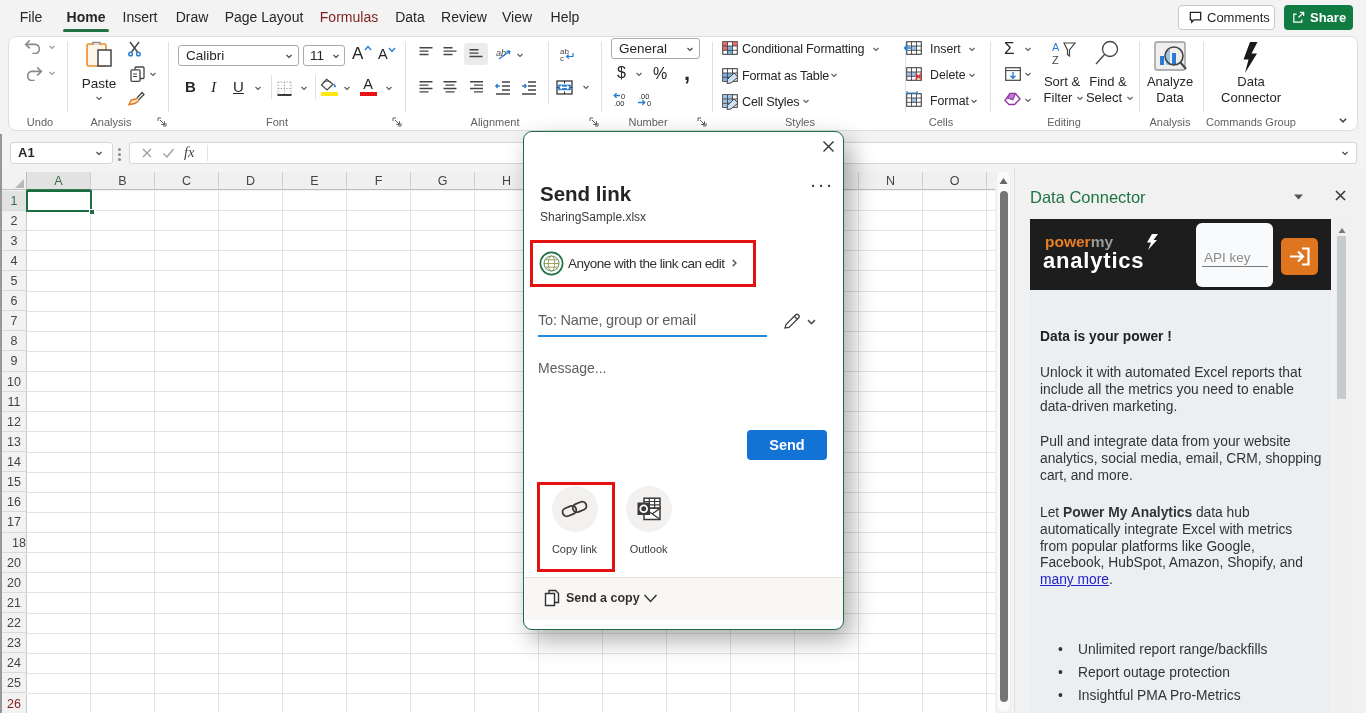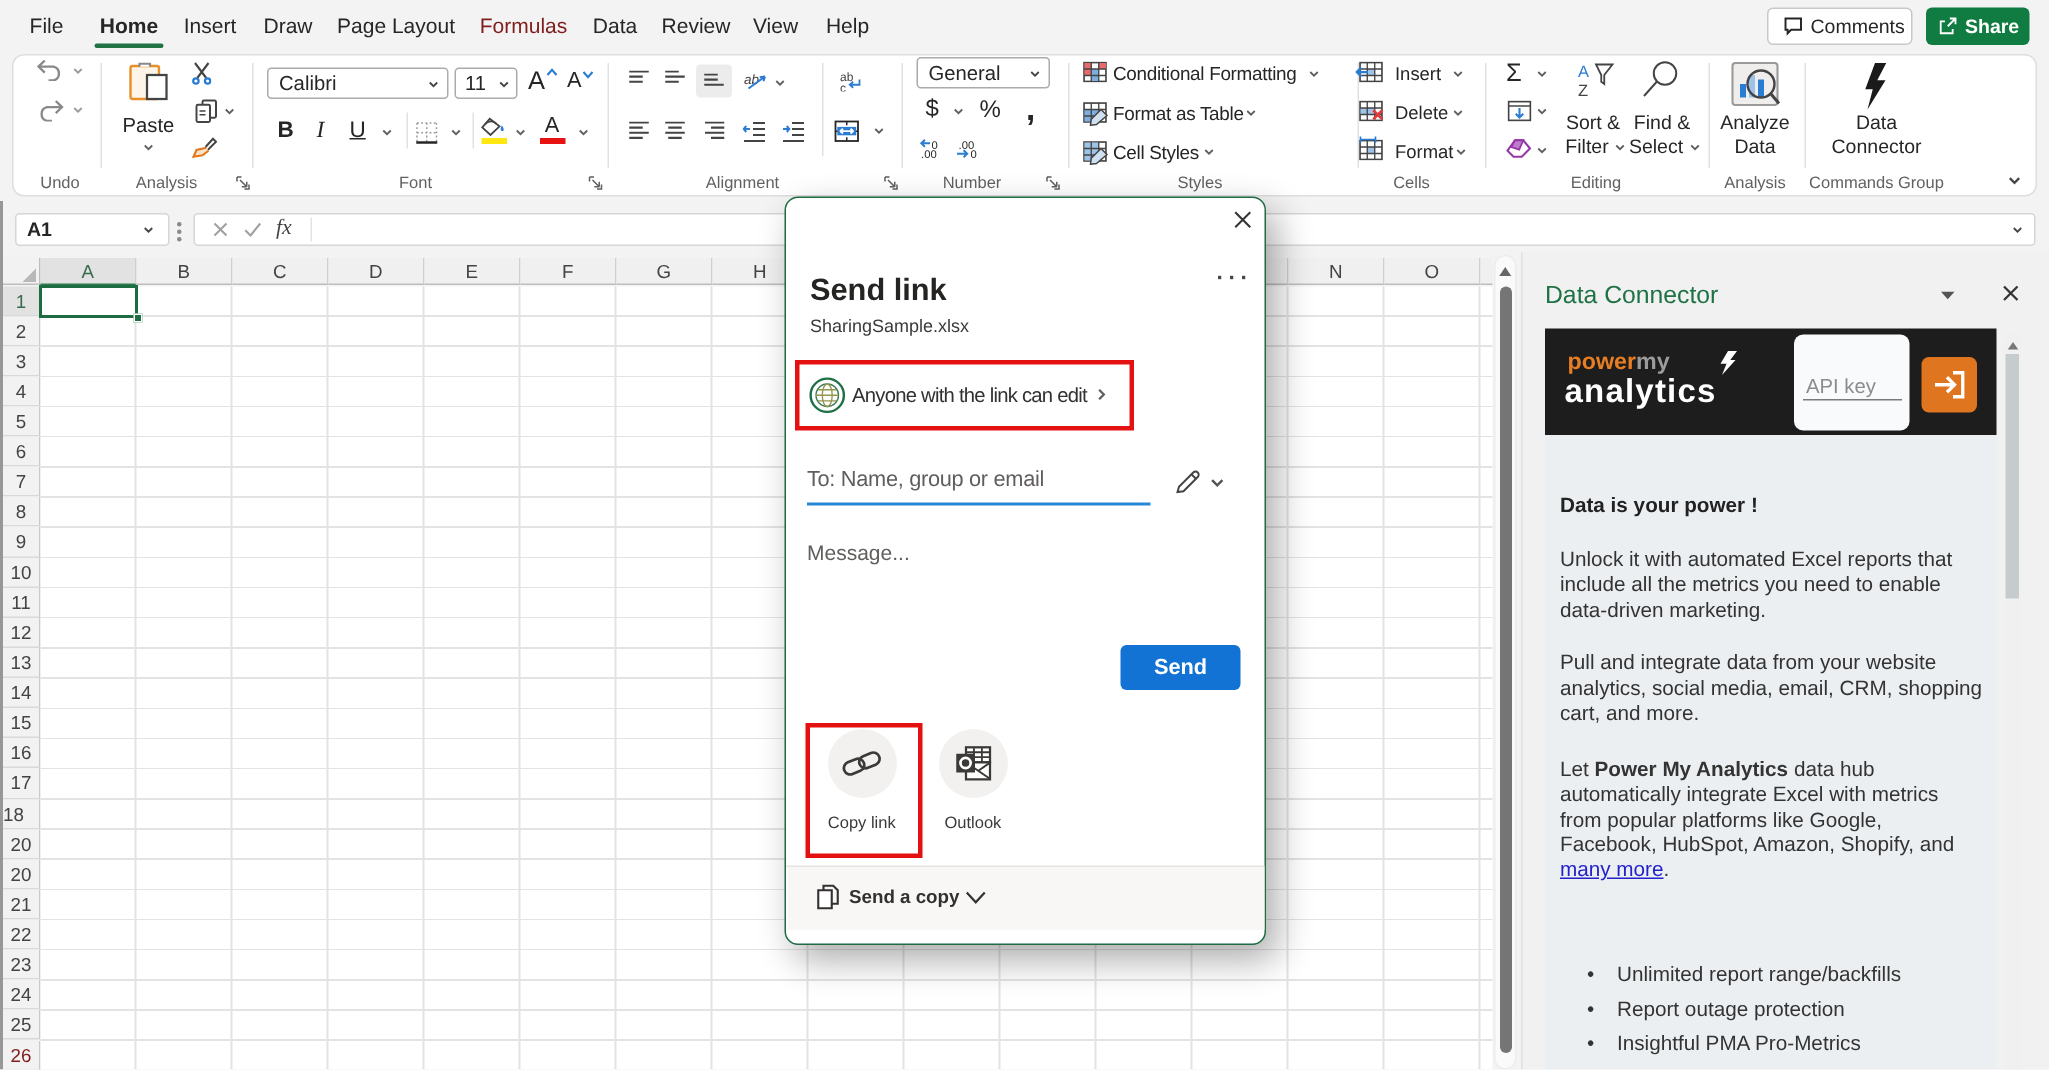--- a/index.html
+++ b/index.html
@@ -400,21 +400,21 @@
     <div class="abs" style="left:2px;top:331.34px;width:25px;height:20.12px;background:#f2f2f2;border-right:1px solid #c9c9c9;border-bottom:1px solid #d9d9d9;color:#444;font-size:12.5px;text-align:center;line-height:20.12px;">8</div>
     <div class="abs" style="left:2px;top:351.46px;width:25px;height:20.12px;background:#f2f2f2;border-right:1px solid #c9c9c9;border-bottom:1px solid #d9d9d9;color:#444;font-size:12.5px;text-align:center;line-height:20.12px;">9</div>
     <div class="abs" style="left:2px;top:371.58px;width:25px;height:20.12px;background:#f2f2f2;border-right:1px solid #c9c9c9;border-bottom:1px solid #d9d9d9;color:#444;font-size:12.5px;text-align:center;line-height:20.12px;">10</div>
     <div class="abs" style="left:2px;top:391.7px;width:25px;height:20.12px;background:#f2f2f2;border-right:1px solid #c9c9c9;border-bottom:1px solid #d9d9d9;color:#444;font-size:12.5px;text-align:center;line-height:20.12px;">11</div>
     <div class="abs" style="left:2px;top:411.82px;width:25px;height:20.12px;background:#f2f2f2;border-right:1px solid #c9c9c9;border-bottom:1px solid #d9d9d9;color:#444;font-size:12.5px;text-align:center;line-height:20.12px;">12</div>
     <div class="abs" style="left:2px;top:431.94px;width:25px;height:20.12px;background:#f2f2f2;border-right:1px solid #c9c9c9;border-bottom:1px solid #d9d9d9;color:#444;font-size:12.5px;text-align:center;line-height:20.12px;">13</div>
     <div class="abs" style="left:2px;top:452.06px;width:25px;height:20.12px;background:#f2f2f2;border-right:1px solid #c9c9c9;border-bottom:1px solid #d9d9d9;color:#444;font-size:12.5px;text-align:center;line-height:20.12px;">14</div>
     <div class="abs" style="left:2px;top:472.18px;width:25px;height:20.12px;background:#f2f2f2;border-right:1px solid #c9c9c9;border-bottom:1px solid #d9d9d9;color:#444;font-size:12.5px;text-align:center;line-height:20.12px;">15</div>
     <div class="abs" style="left:2px;top:492.3px;width:25px;height:20.12px;background:#f2f2f2;border-right:1px solid #c9c9c9;border-bottom:1px solid #d9d9d9;color:#444;font-size:12.5px;text-align:center;line-height:20.12px;">16</div>
     <div class="abs" style="left:2px;top:512.42px;width:25px;height:20.12px;background:#f2f2f2;border-right:1px solid #c9c9c9;border-bottom:1px solid #d9d9d9;color:#444;font-size:12.5px;text-align:center;line-height:20.12px;">17</div>
-    <div class="abs" style="left:2px;top:532.54px;width:25px;height:20.12px;background:#f2f2f2;border-right:1px solid #c9c9c9;border-bottom:1px solid #d9d9d9;color:#444;font-size:12.5px;text-align:left;line-height:20.12px;">18</div>
+    <div class="abs" style="left:2px;top:532.54px;width:25px;height:20.12px;background:#f2f2f2;border-right:1px solid #c9c9c9;border-bottom:1px solid #d9d9d9;color:#444;font-size:12.5px;text-align:right;line-height:20.12px;">18</div>
     <div class="abs" style="left:2px;top:552.66px;width:25px;height:20.12px;background:#f2f2f2;border-right:1px solid #c9c9c9;border-bottom:1px solid #d9d9d9;color:#444;font-size:12.5px;text-align:center;line-height:20.12px;">20</div>
     <div class="abs" style="left:2px;top:572.78px;width:25px;height:20.12px;background:#f2f2f2;border-right:1px solid #c9c9c9;border-bottom:1px solid #d9d9d9;color:#444;font-size:12.5px;text-align:center;line-height:20.12px;">20</div>
     <div class="abs" style="left:2px;top:592.9px;width:25px;height:20.12px;background:#f2f2f2;border-right:1px solid #c9c9c9;border-bottom:1px solid #d9d9d9;color:#444;font-size:12.5px;text-align:center;line-height:20.12px;">21</div>
     <div class="abs" style="left:2px;top:613.02px;width:25px;height:20.12px;background:#f2f2f2;border-right:1px solid #c9c9c9;border-bottom:1px solid #d9d9d9;color:#444;font-size:12.5px;text-align:center;line-height:20.12px;">22</div>
     <div class="abs" style="left:2px;top:633.14px;width:25px;height:20.12px;background:#f2f2f2;border-right:1px solid #c9c9c9;border-bottom:1px solid #d9d9d9;color:#444;font-size:12.5px;text-align:center;line-height:20.12px;">23</div>
     <div class="abs" style="left:2px;top:653.26px;width:25px;height:20.12px;background:#f2f2f2;border-right:1px solid #c9c9c9;border-bottom:1px solid #d9d9d9;color:#444;font-size:12.5px;text-align:center;line-height:20.12px;">24</div>
     <div class="abs" style="left:2px;top:673.38px;width:25px;height:20.12px;background:#f2f2f2;border-right:1px solid #c9c9c9;border-bottom:1px solid #d9d9d9;color:#444;font-size:12.5px;text-align:center;line-height:20.12px;">25</div>
     <div class="abs" style="left:2px;top:693.5px;width:25px;height:20.12px;background:#f2f2f2;border-right:1px solid #c9c9c9;border-bottom:1px solid #d9d9d9;color:#7f1d1d;font-size:12.5px;text-align:center;line-height:20.12px;">26</div>
     <div class="abs" style="left:27px;top:190.5px;width:968px;height:522.5px;background:#fff;background-image:repeating-linear-gradient(to right,transparent 0,transparent 63px,#e3e3e3 63px,#e3e3e3 64px),repeating-linear-gradient(to bottom,transparent 0,transparent 19.12px,#e3e3e3 19.12px,#e3e3e3 20.12px);"></div>
     <div class="abs" style="left:26px;top:189.5px;width:66px;height:22.2px;border:2px solid #1e6c41;background:#fff;"></div>

